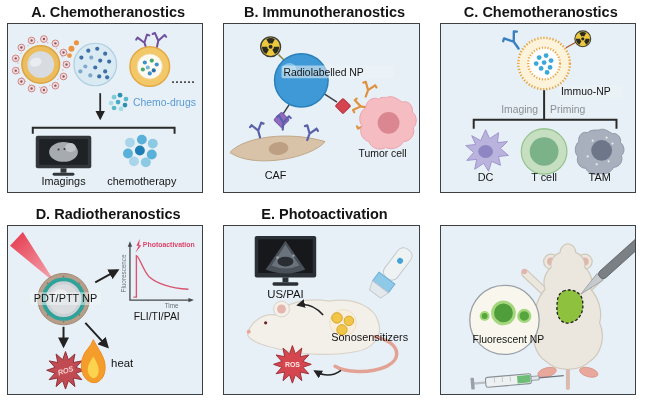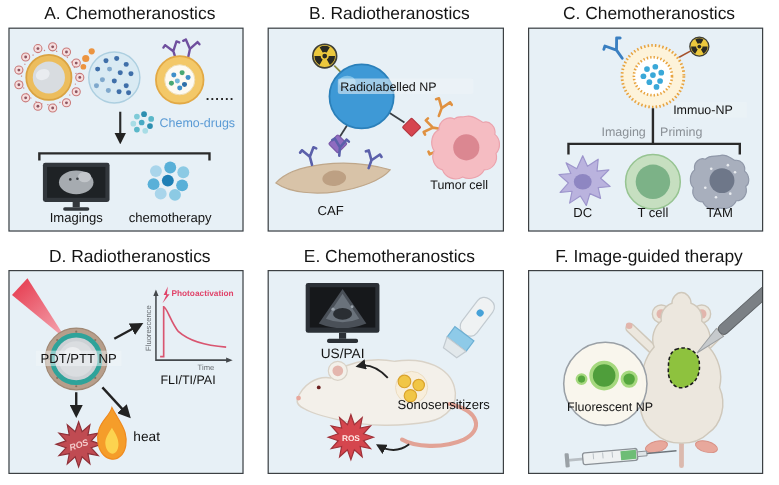--- a/index.html
+++ b/index.html
@@ -1,19 +1,19 @@
 <!DOCTYPE html>
 <html><head>
 <meta charset="utf-8">
 <style>
   html,body{margin:0;padding:0;background:#ffffff;}
   body{width:649px;height:404px;font-family:"Liberation Sans",sans-serif;overflow:hidden;}
   .figure{display:grid;grid-template-columns:repeat(3,216.33px);grid-template-rows:202px 202px;width:649px;height:404px;}
   .cell{position:relative;}
-  .title{margin:0;text-align:center;font-size:14.5px;font-weight:normal;color:#141414;padding-top:4px;height:17px;line-height:17px;}
+  .title{margin:0;text-align:center;font-size:14.5px;font-weight:bold;color:#141414;padding-top:4px;height:17px;line-height:17px;}
   .box{position:absolute;left:7px;right:13px;top:23px;bottom:9px;background:#e7f0f6;border:1.6px solid #3c4043;}
   .box svg{display:block;width:100%;height:100%;}
   svg text{font-family:"Liberation Sans",sans-serif;}
   .lbl{font-size:11px;fill:#141414;}
   .lbl-s{font-size:10.5px;fill:#141414;}
   .lbl-gray{font-size:10.5px;fill:#8a9096;}
   .lbl-tiny{font-size:6.4px;fill:#6a6f74;}
 </style>
 </head>
 <body>
@@ -158,21 +158,21 @@
             <circle cx="10" cy="4" r="5" fill="#59b0d8"></circle>
             <circle cx="-8" cy="11" r="5" fill="#a9d5eb"></circle>
             <circle cx="4" cy="12" r="5" fill="#8ccae4"></circle>
         </g>
         <text x="135" y="163" text-anchor="middle" class="lbl">chemotherapy</text>
       </svg>
     </div>
   </section>
 
   <section class="cell">
-    <h2 class="title">B. Radiotheranostics</h2>
+    <h2 class="title">B. Immunotheranostics</h2>
     <div class="box">
       <svg viewBox="0 0 196 170" preserveAspectRatio="none">
         <line x1="55" y1="31" x2="66" y2="42" stroke="#8a8a40" stroke-width="1.5"></line>
         <line x1="100" y1="70" x2="114" y2="79" stroke="#3a3f44" stroke-width="1.5"></line>
         <line x1="68" y1="78" x2="59" y2="92" stroke="#3a3f44" stroke-width="1.5"></line>
         <use href="#def-radioactive" transform="translate(47,23)"></use>
         <g>
           <circle cx="78" cy="57" r="27" fill="#3e99d6" stroke="#2b80ba" stroke-width="1.5"></circle>
           <ellipse cx="66" cy="45" rx="7" ry="5.5" fill="#7cc0e8"></ellipse>
         </g>
@@ -304,21 +304,21 @@
         <g transform="translate(86,138)">
           <path d="M0,-23 C-2,-16 -9,-12 -11,-4 C-13,3 -12,12 -7,17 C-3,21 3,22 7,18 C12,14 13,5 11,-2 C9,-9 4,-15 0,-23 Z" fill="#f59d2a" stroke="#ef8a1f" stroke-width="1"></path>
           <path d="M0,-6 C-3,-1 -6,3 -5.5,8 C-5,13 -2,16 0.5,16 C3,16 5.5,13 5.5,8 C5.5,3 3,-1 0,-6 Z" fill="#fcd34f"></path>
         </g>
         <text x="104" y="143" font-size="11.5" fill="#111">heat</text>
       </svg>
     </div>
   </section>
 
   <section class="cell">
-    <h2 class="title">E. Chemotheranostics</h2>
+    <h2 class="title">E. Photoactivation</h2>
     <div class="box">
       <svg viewBox="0 0 196 170" preserveAspectRatio="none">
         <g>
           <rect x="31" y="10" width="62" height="42" rx="2" fill="#2b3036"></rect>
           <rect x="34.5" y="13.5" width="55" height="34" fill="#16181b"></rect>
           <path d="M62,15 L42,44 Q62,52 82,44 Z" fill="#4a5058"></path>
           <path d="M62,19 L48,40 Q62,46 76,40 Z" fill="#6a727b"></path>
           <ellipse cx="62" cy="36" rx="8" ry="5" fill="#2a2e33"></ellipse>
           <circle cx="54" cy="32" r="1.4" fill="#9aa2ab"></circle>
             <circle cx="70" cy="30" r="1.2" fill="#9aa2ab"></circle>
@@ -352,21 +352,20 @@
         <text x="147" y="116" text-anchor="middle" class="lbl">Sonosensitizers</text>
         <use href="#def-star" transform="translate(69,140)" fill="#d5464e" stroke="#a03038" stroke-width="1"></use>
         <text x="69" y="143" text-anchor="middle" font-size="7" font-weight="bold" fill="#ffe9e6">ROS</text>
         <path d="M100,90 Q88,77 75,80" fill="none" stroke="#222" stroke-width="1.6" marker-end="url(#ah)"></path>
         <path d="M118,146 Q106,155 92,147" fill="none" stroke="#222" stroke-width="1.6" marker-end="url(#ah)"></path>
       </svg>
     </div>
   </section>
 
   <section class="cell">
-    <h2 class="title">F. Image-guided therapy</h2>
     <div class="box">
       <svg viewBox="0 0 196 170" preserveAspectRatio="none">
         <g>
           <circle cx="111" cy="36" r="7.5" fill="#ece7de" stroke="#cfc8bb" stroke-width="1.2"></circle>
           <circle cx="111" cy="36" r="4" fill="#e2b5ac"></circle>
           <circle cx="145" cy="36" r="7.5" fill="#ece7de" stroke="#cfc8bb" stroke-width="1.2"></circle>
           <circle cx="145" cy="36" r="4" fill="#e2b5ac"></circle>
           <line x1="128" y1="146" x2="128" y2="164" stroke="#dbb9ae" stroke-width="4" stroke-linecap="round"></line>
           <ellipse cx="107" cy="148" rx="9.5" ry="4.5" fill="#e8a89c" stroke="#d89084" stroke-width="0.8" transform="rotate(-15 107 148)"></ellipse>
           <ellipse cx="149" cy="148" rx="9.5" ry="4.5" fill="#e8a89c" stroke="#d89084" stroke-width="0.8" transform="rotate(15 149 148)"></ellipse>

